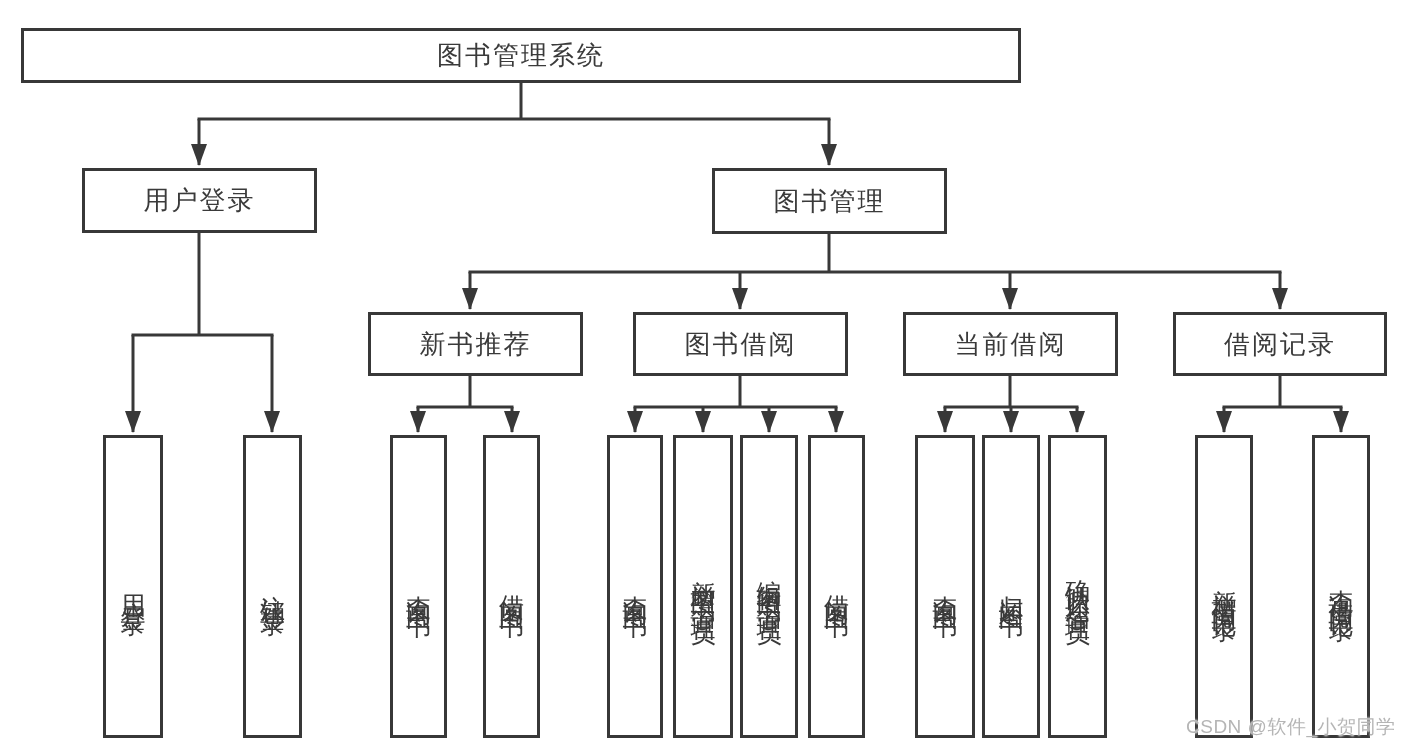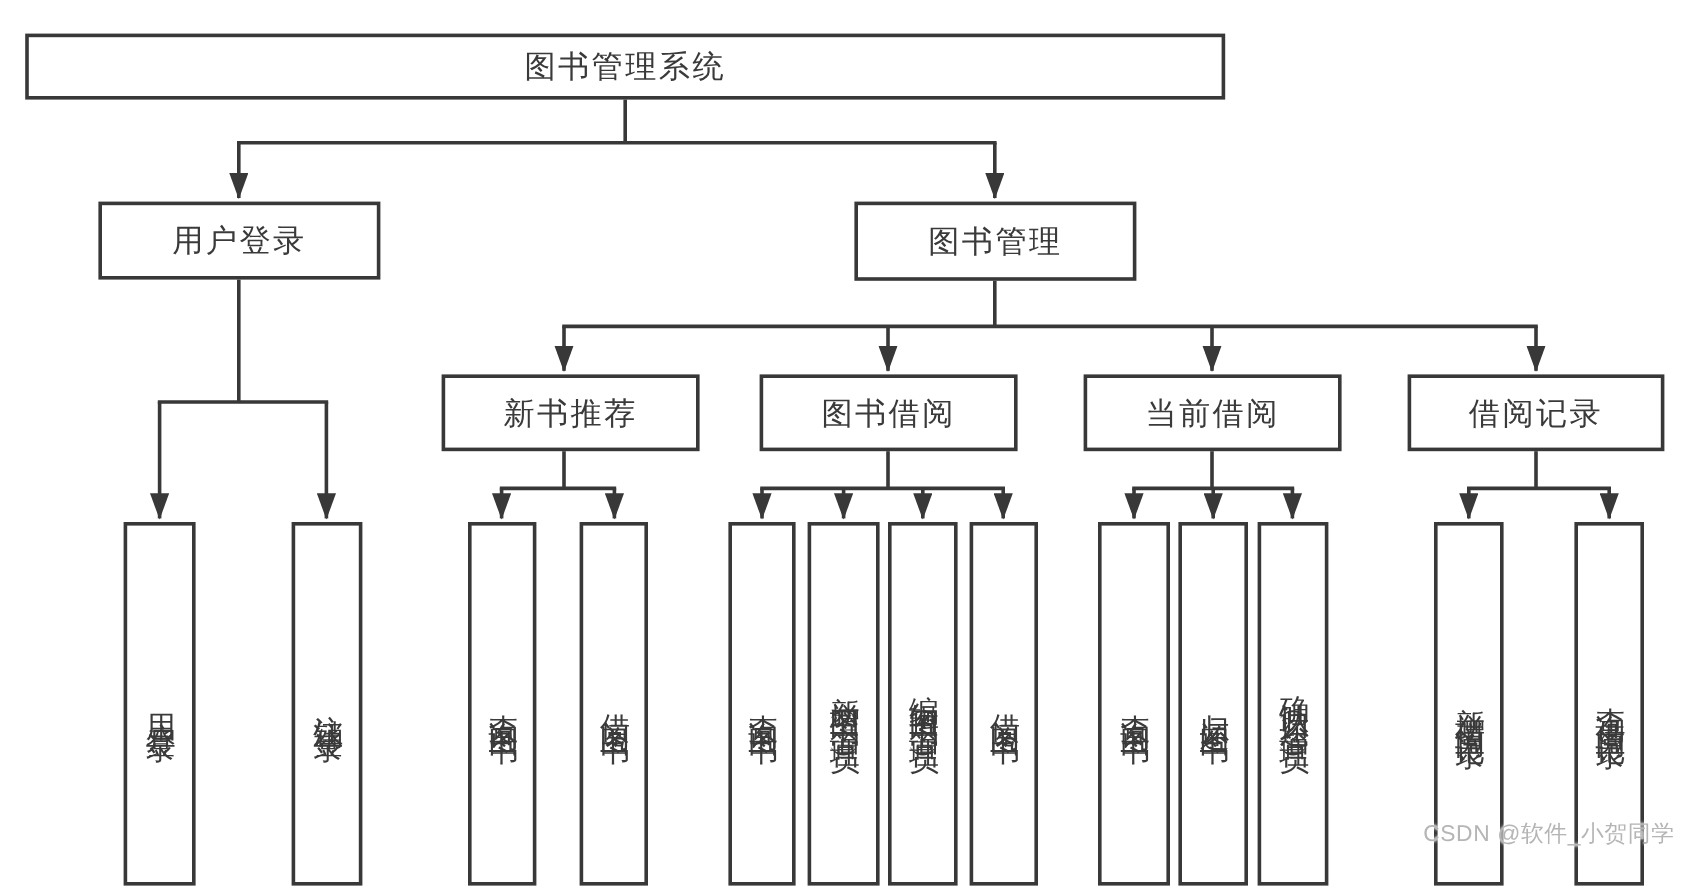--- a/index.html
+++ b/index.html
@@ -36,21 +36,21 @@
     writing-mode:vertical-rl;
     text-orientation:mixed;
     font-size:25px;
     letter-spacing:6px;
     line-height:1;
     color:var(--text);
     white-space:nowrap;
   }
   #watermark{
     position:absolute;
-    left:1186px;top:682px;
+    left:1186px;top:714px;
     font-size:19px;
     color:var(--wm);
     white-space:nowrap;
     z-index:3;
     letter-spacing:0.5px;
     text-shadow:0 0 2px #fff,0 0 3px #fff;
   }
 </style>
 </head>
 <body>

